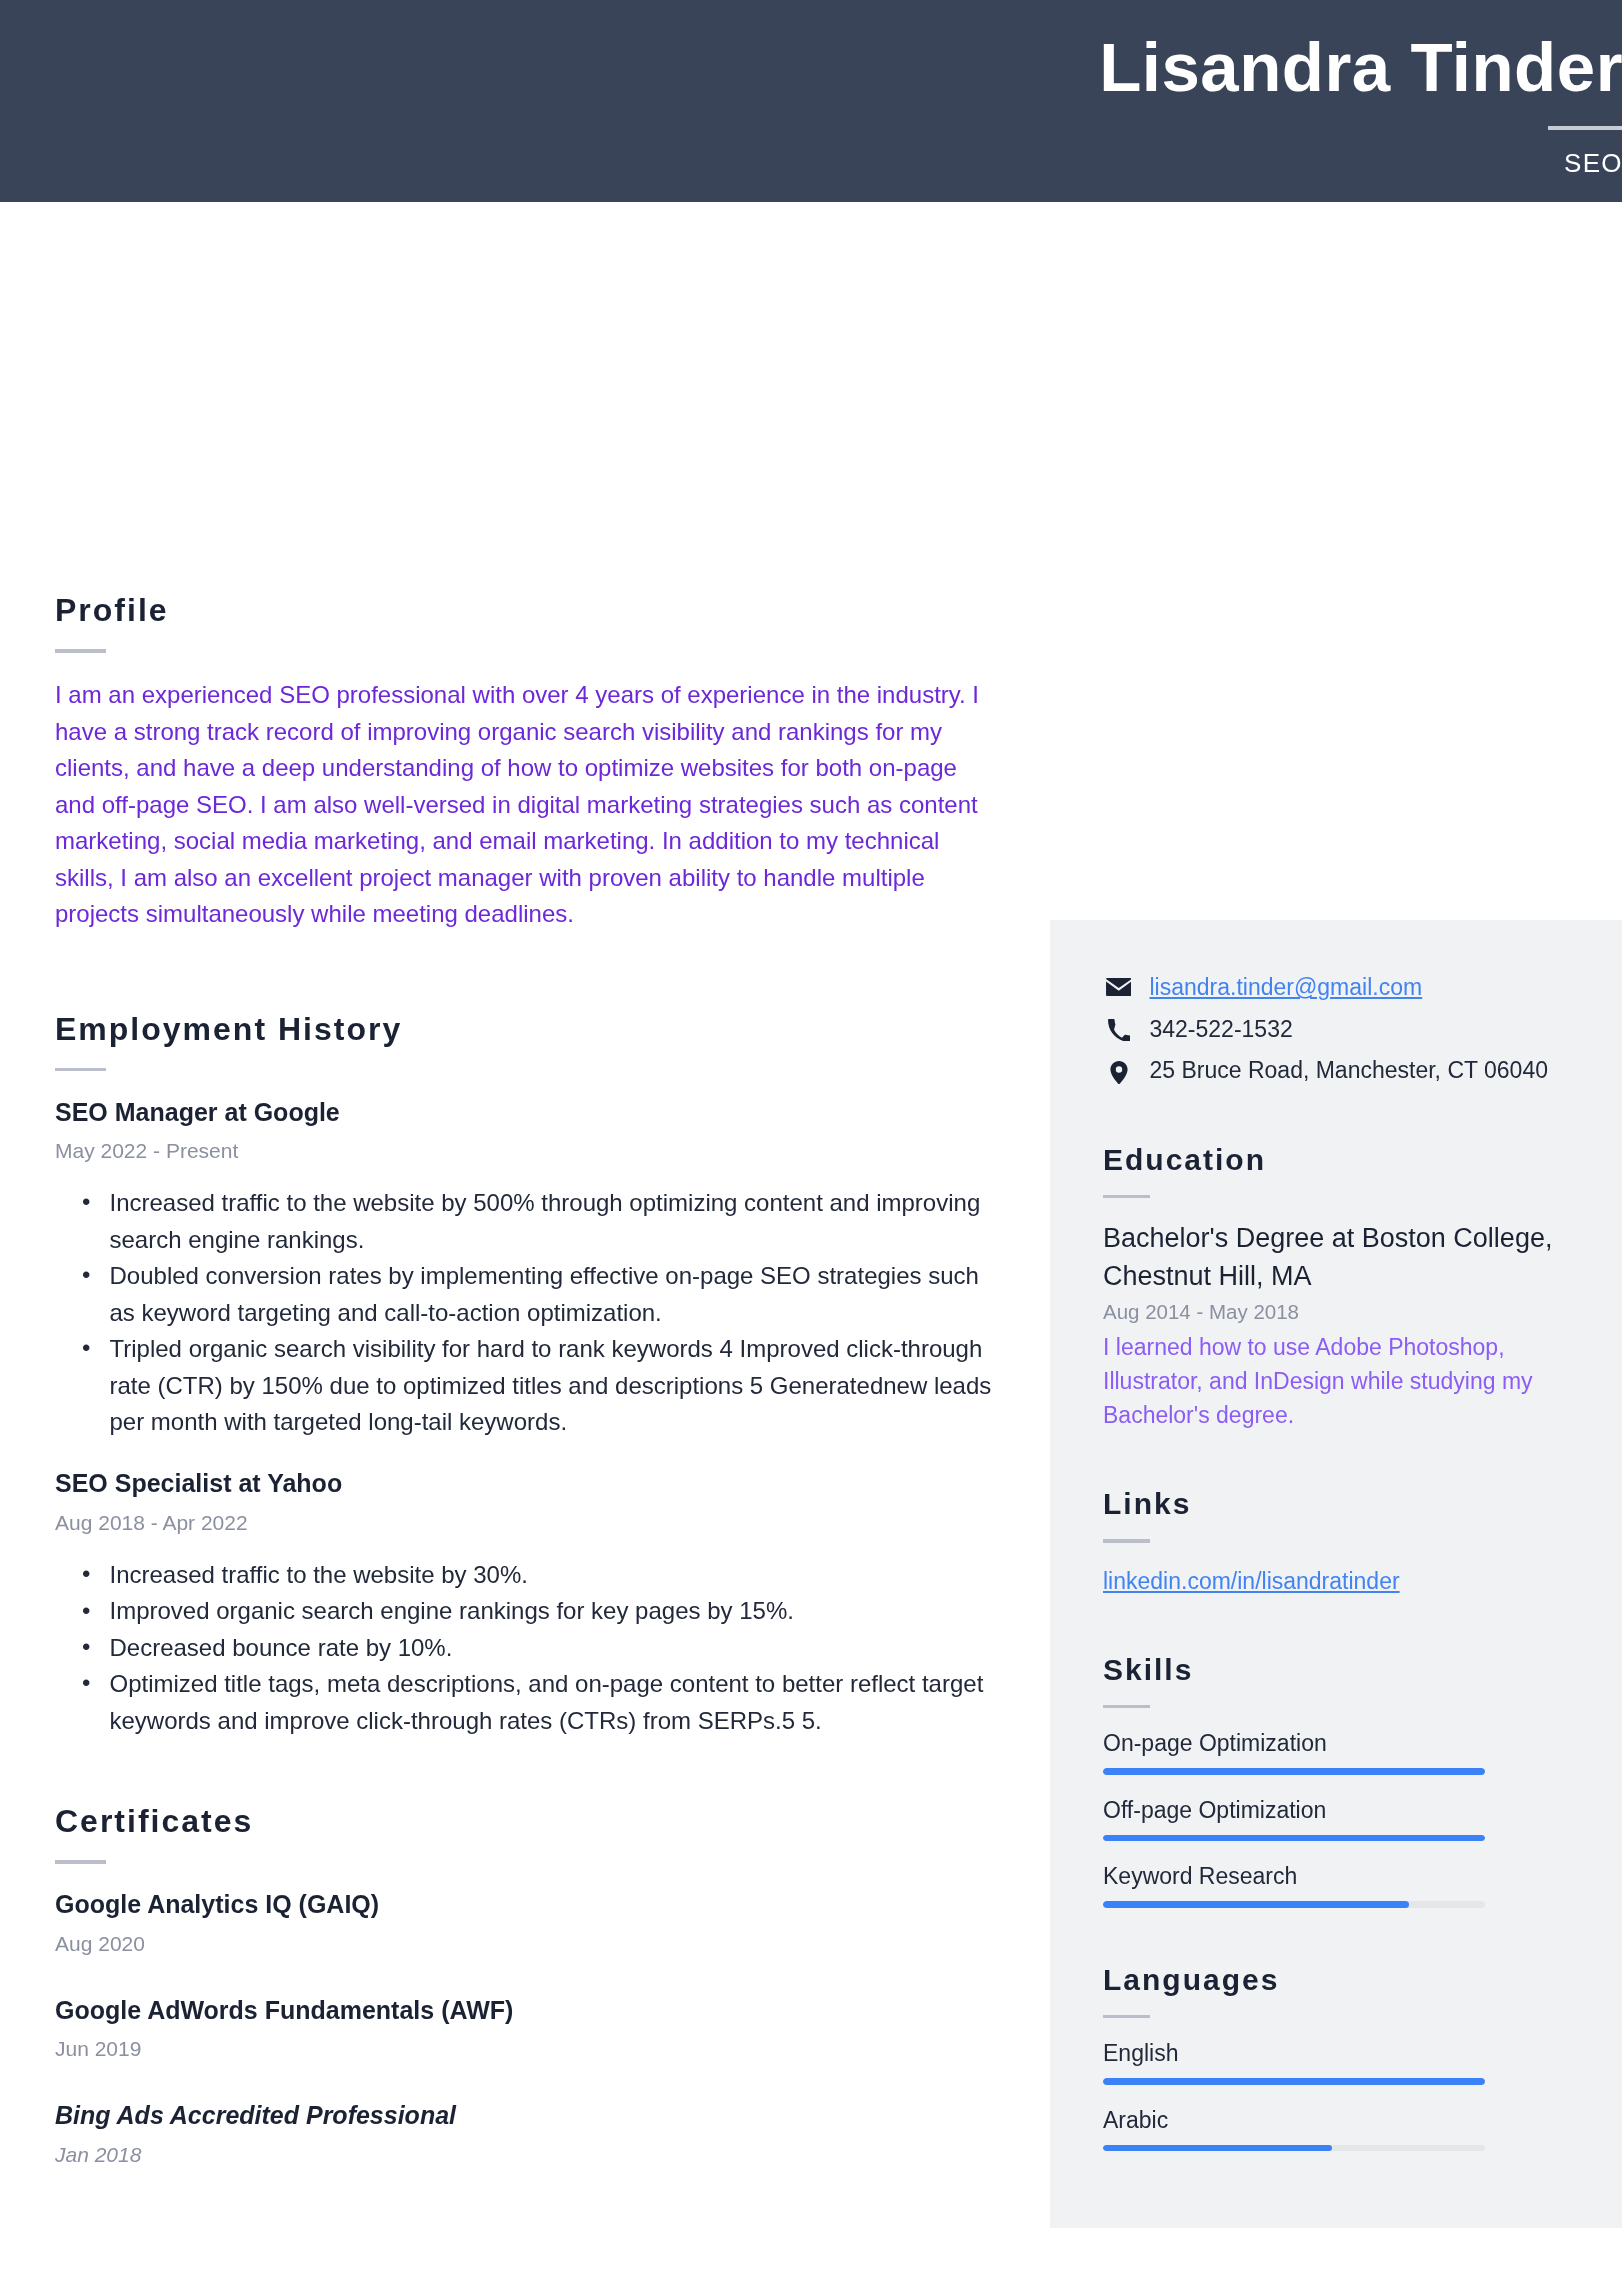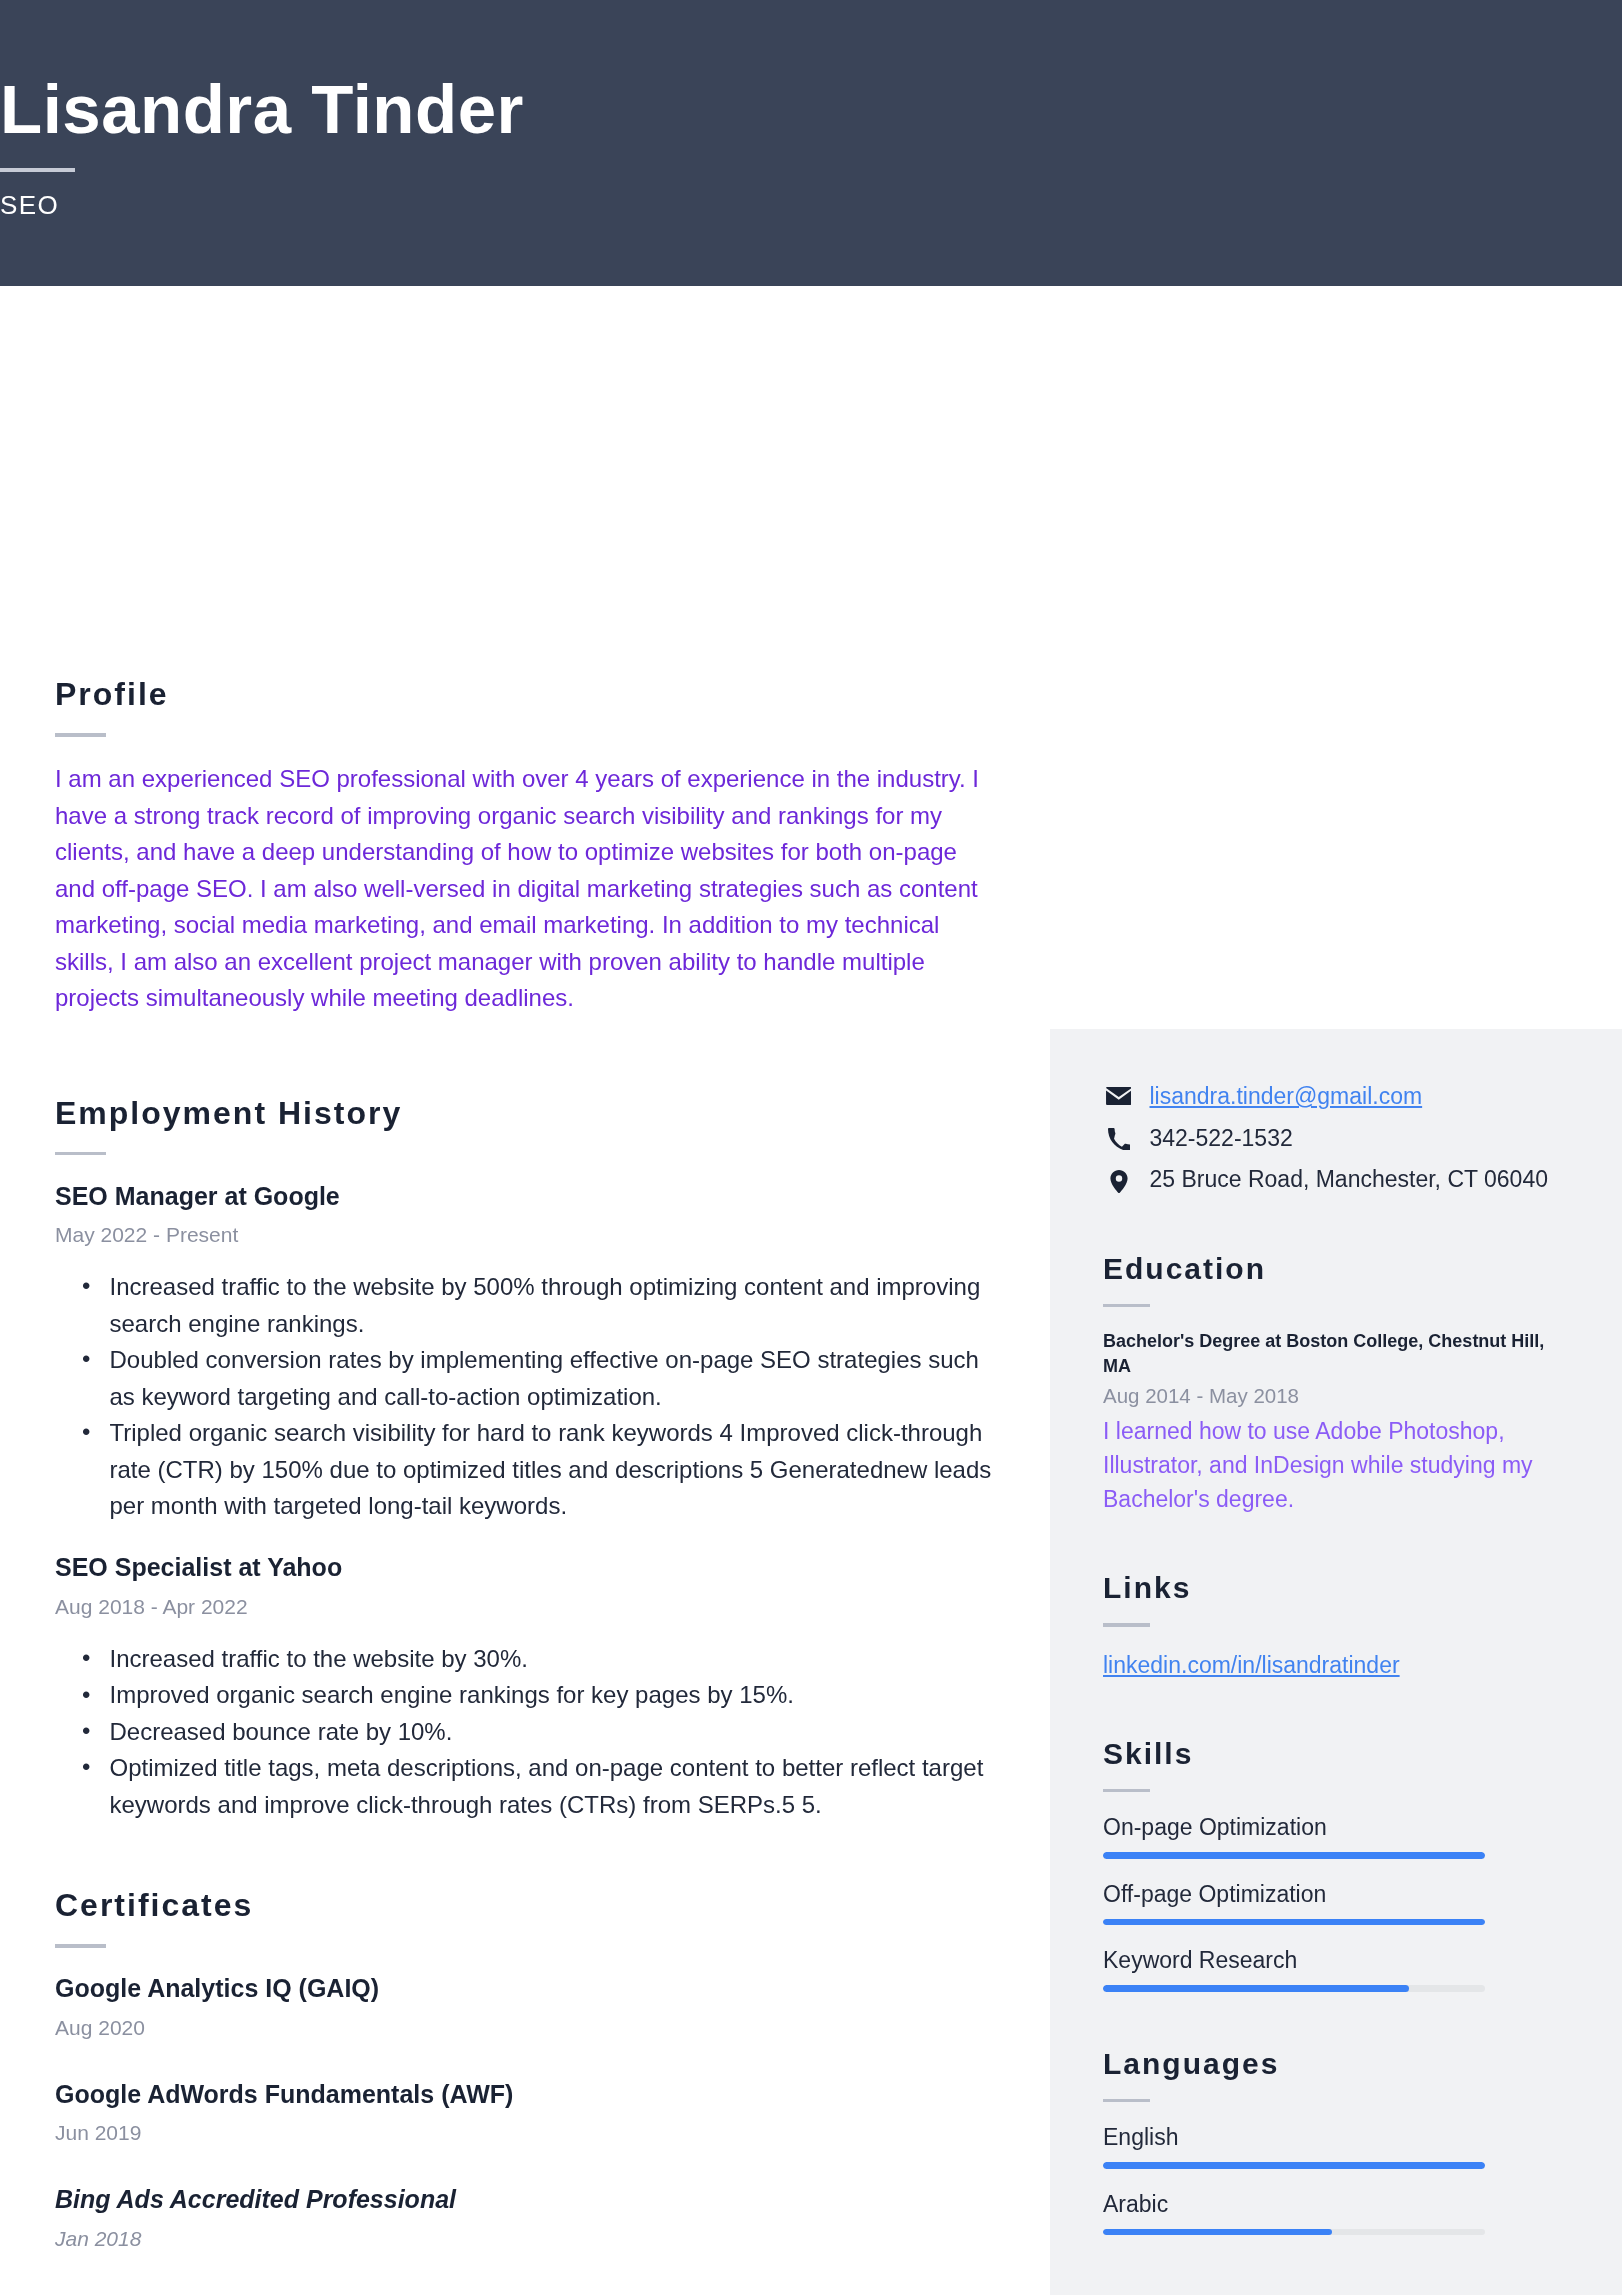--- a/index.html
+++ b/index.html
@@ -11,25 +11,25 @@
   }
 
   body {
     min-height: 2296px;
     position: relative;
   }
 
   
   .header {
     background: #3a4458;
-    height: 286px;
+    height: 202px;
     width: 100%;
     display: flex;
     flex-direction: column;
-    align-items: flex-start;
+    align-items: flex-end;
     justify-content: center;
     padding-top: 9px;
   }
   .header-name {
     color: #ffffff;
     font-size: 69px;
     font-weight: bold;
     letter-spacing: 0.5px;
     line-height: 1.05;
     text-align: center;
@@ -150,22 +150,22 @@
   }
   a.link {
     color: #4183f0;
     text-decoration: underline;
     font-size: 23px;
     line-height: 1.45;
   }
 
   .side-sec { margin-top: 55px; }
   .side-item-title {
-    font-size: 18px;
-    font-weight: bold;
+    font-size: 27px;
+    font-weight: normal;
     color: #1a2233;
     line-height: 1.38;
   }
   .side-item-date {
     font-size: 20.5px;
     color: #8b90a0;
     margin-top: 5.5px;
   }
   .side-item-desc {
     font-size: 23px;

